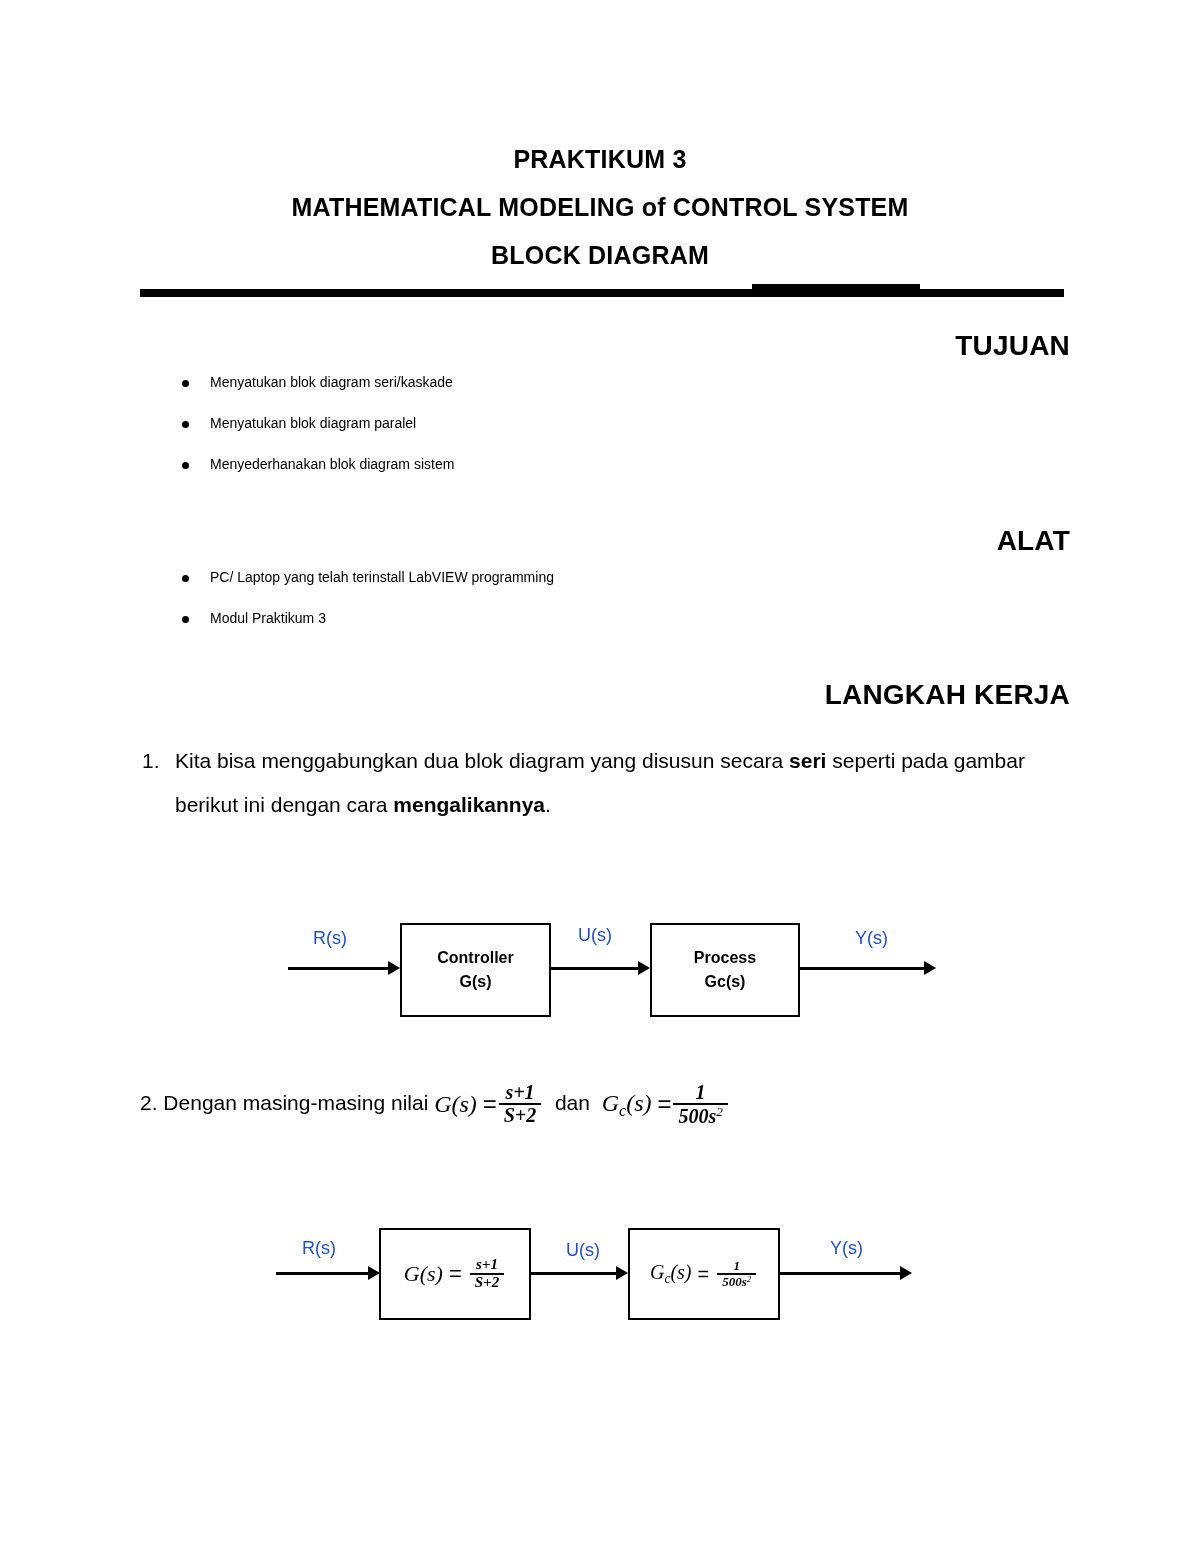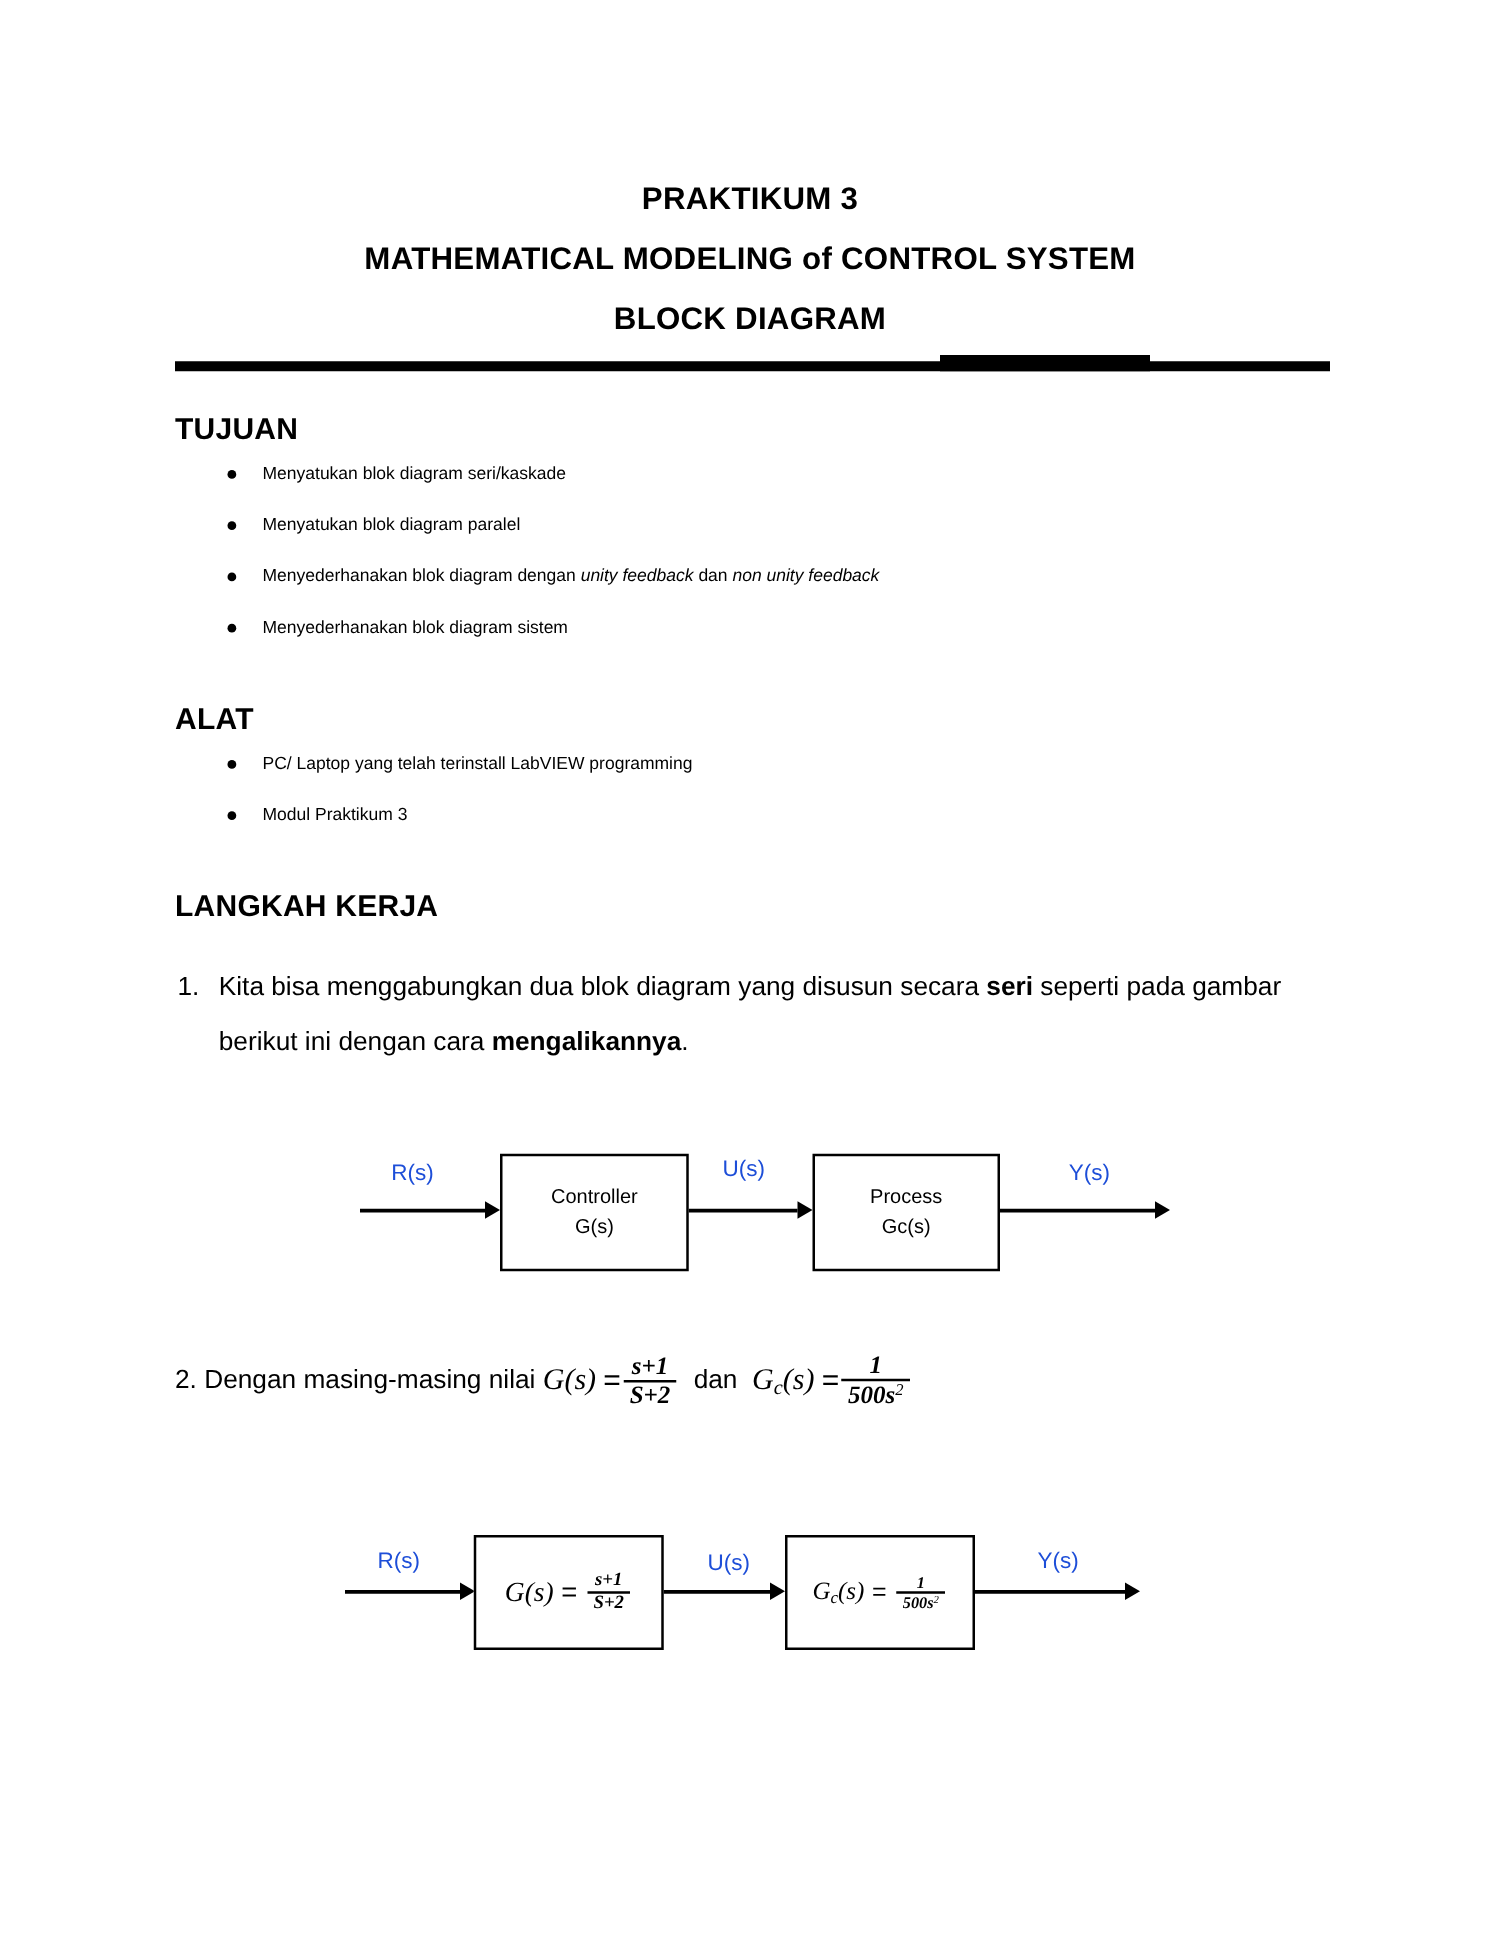--- a/index.html
+++ b/index.html
@@ -48,24 +48,25 @@
 
   
   .body-area {
     position: absolute;
     left: 140px;
     top: 330px;
     width: 930px;
   }
 
   .section-head {
-    font-size: 24px;
+    font-size: 28px;
     font-weight: bold;
     letter-spacing: 0.2px;
     margin: 0;
+    text-align: right;
   }
 
   ul.bullets {
     list-style: none;
     margin: 0;
     padding: 0;
   }
   ul.bullets li {
     position: relative;
     font-size: 14px;
@@ -119,21 +120,21 @@
     position: absolute;
     border: 2px solid #000;
     background: #fff;
     display: flex;
     flex-direction: column;
     align-items: center;
     justify-content: center;
   }
   .bd-box .bd-label {
     font-size: 16px;
-    font-weight: normal;
+    font-weight: bold;
     line-height: 24px;
     text-align: center;
   }
 
   .bd-line {
     position: absolute;
     height: 3px;
     background: #000;
   }
   .bd-arrow {
@@ -233,23 +234,20 @@
 
   <div class="body-area">
 
     <div class="section-head">TUJUAN</div>
     <ul class="bullets">
       <li>
         <span>Menyatukan blok diagram seri/kaskade</span>
       </li>
       <li>
         <span>Menyatukan blok diagram paralel</span>
-      </li>
-      <li>
-        <span>Menyederhanakan blok diagram dengan </span><span class="ital">unity feedback</span><span> dan </span><span class="ital">non unity feedback</span>
       </li>
       <li>
         <span>Menyederhanakan blok diagram sistem</span>
       </li>
     </ul>
 
     <div class="gap-lg"></div>
 
     <div class="section-head">ALAT</div>
     <ul class="bullets tight">

